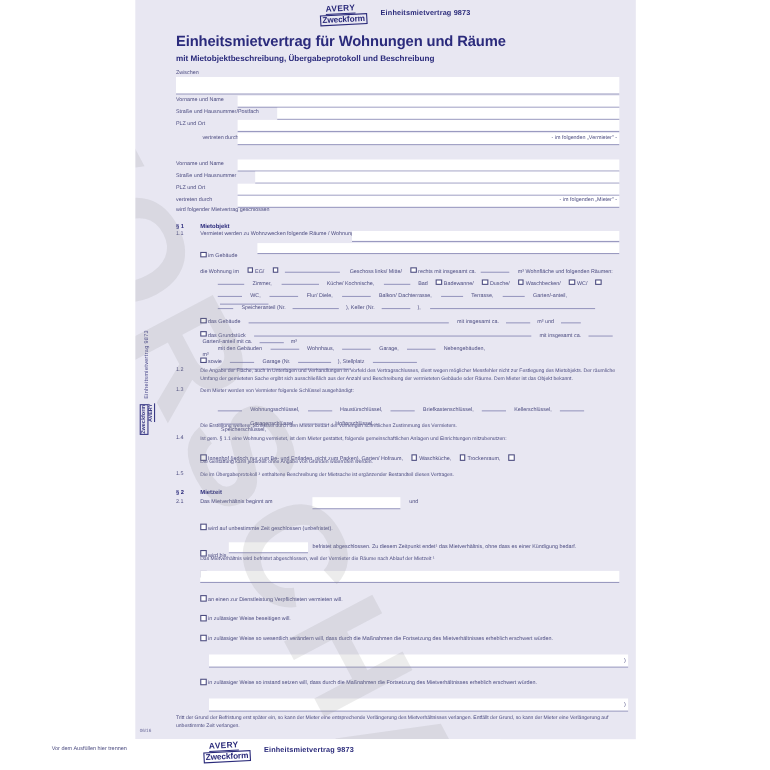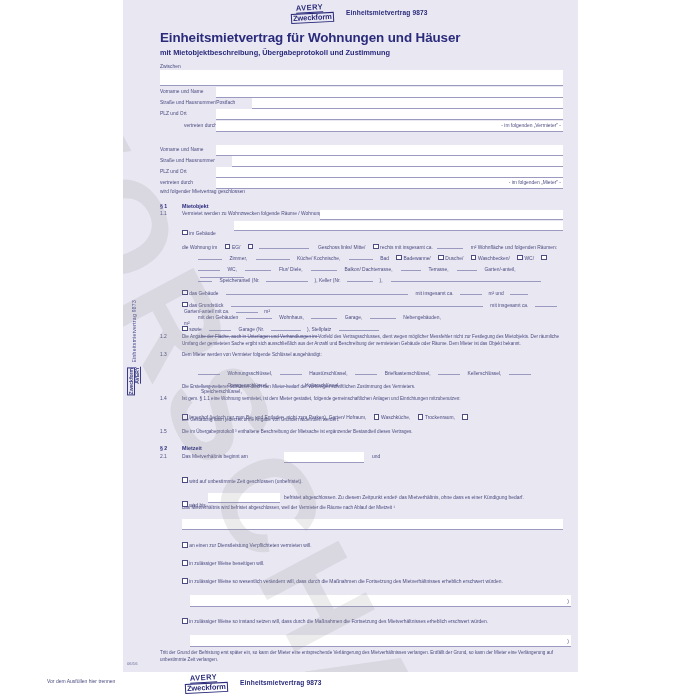--- a/index.html
+++ b/index.html
@@ -108,22 +108,22 @@
   <div class="spine">
     <div class="spine-text">Einheitsmietvertrag 9873</div>
     <div class="spine-logo">
       <span class="sp-a">AVERY</span>
       <span class="sp-z">Zweckform</span>
     </div>
   </div>
 
   <div class="content">
 
-    <h1 class="title">Einheitsmietvertrag für Wohnungen und Häuser</h1>
-    <div class="subtitle">mit Mietobjektbeschreibung, Übergabeprotokoll und Zustimmung</div>
+    <h1 class="title">Einheitsmietvertrag für Wohnungen und Räume</h1>
+    <div class="subtitle">mit Mietobjektbeschreibung, Übergabeprotokoll und Beschreibung</div>
 
     <div style="margin-top:7px;">
       <div class="lbl">Zwischen</div>
       <div class="whitebox" style="height:15px;border-bottom:1px solid #9a9ac0;margin-top:1px;"></div>
 
       <div style="height:11px;position:relative;margin-top:1px;">
         <span class="lbl" style="position:absolute;left:0;top:2px;">Vorname und Name</span>
         <div class="whitebox" style="position:absolute;left:56px;right:0;top:0;height:10px;border-bottom:1px solid #9a9ac0;"></div>
       </div>
 

